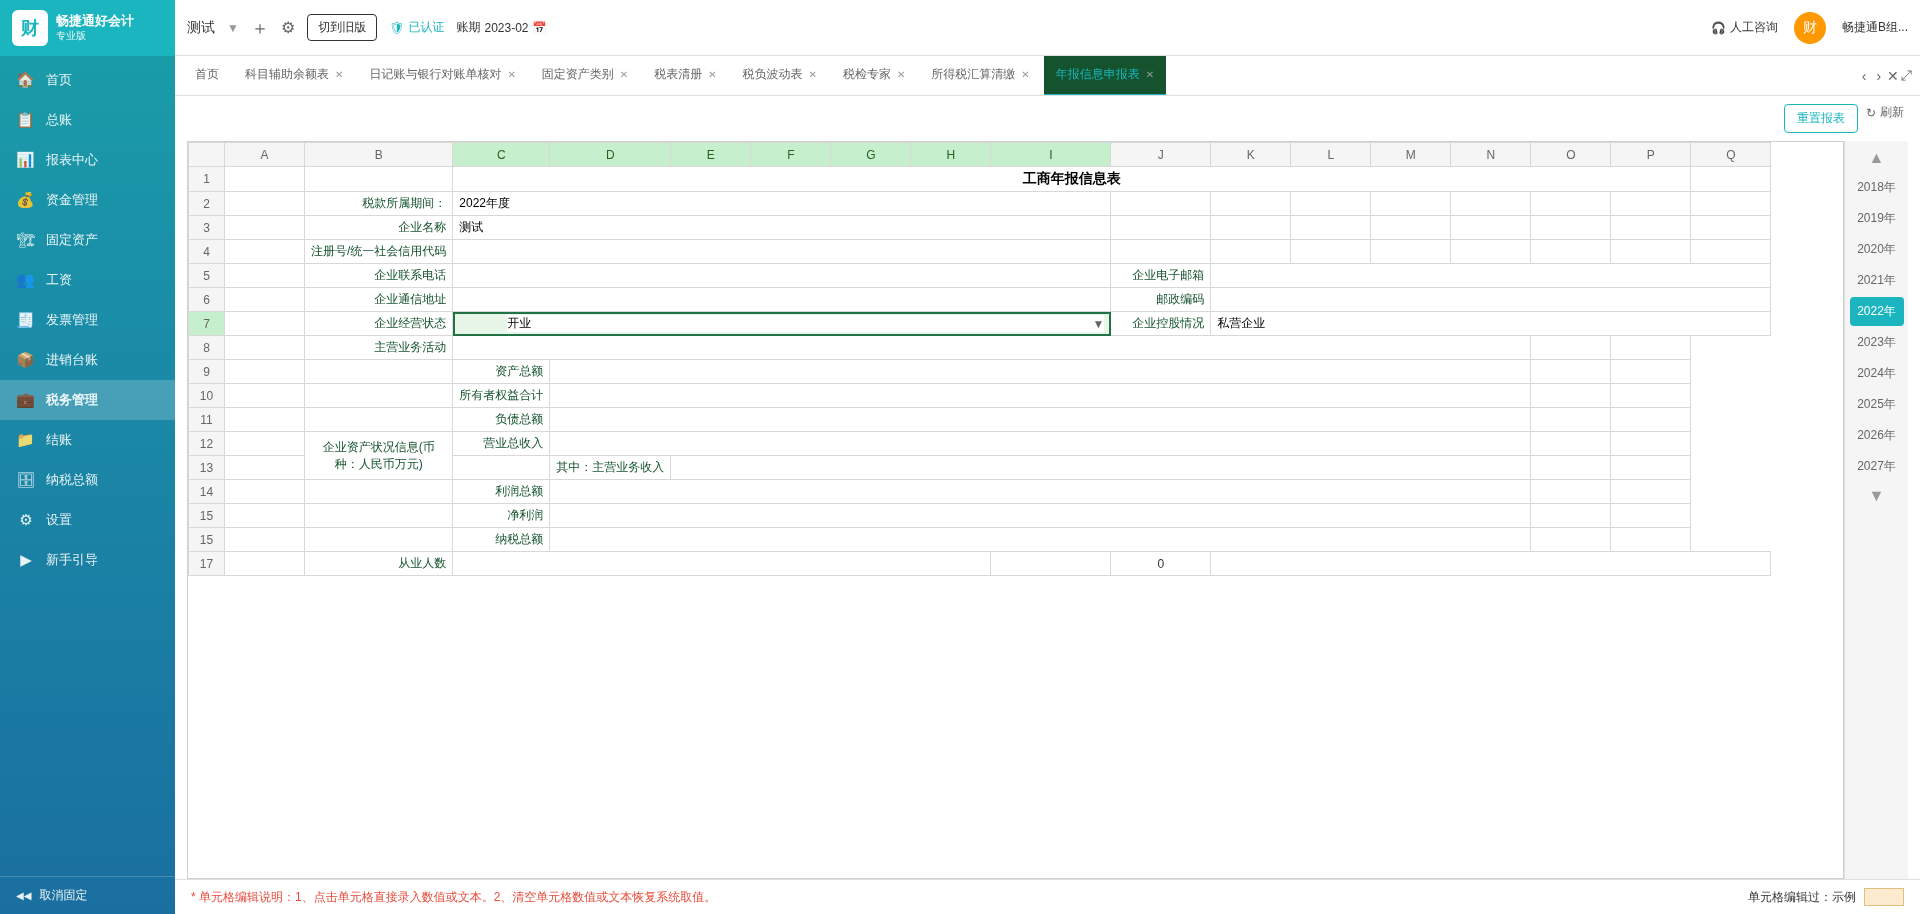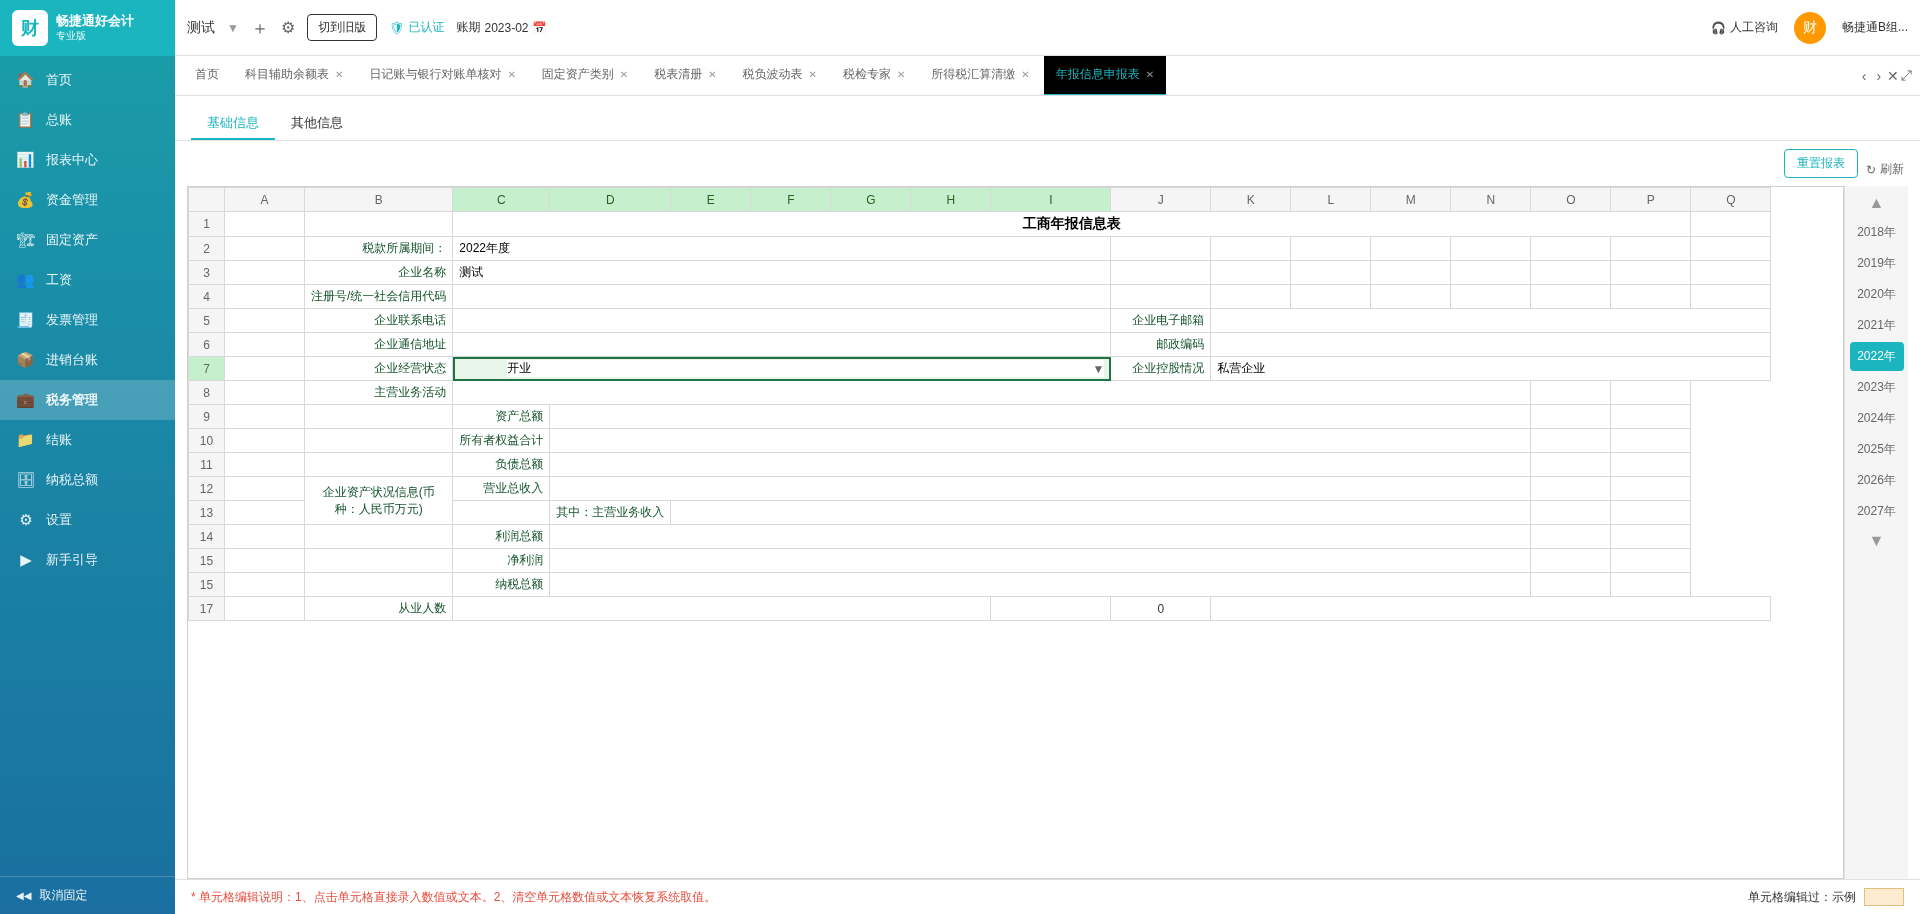--- a/index.html
+++ b/index.html
@@ -114,21 +114,21 @@
       height: 40px;
       cursor: pointer;
       font-size: 12px;
       color: #666;
       white-space: nowrap;
       border-bottom: 2px solid transparent;
     }
     .tab.active {
       color: #1ab5be;
       border-bottom: 2px solid #1ab5be;
-      background: #000000;
+      background: #14532d;
     }
     .tab-close { font-size: 10px; color: #999; cursor: pointer; }
     .tab-nav-btn { color: #666; cursor: pointer; font-size: 14px; padding: 4px; }
     .tab-spacer { flex: 1; }
     .tab-close-all { color: #666; cursor: pointer; font-size: 14px; }
     .tab-expand { color: #666; cursor: pointer; font-size: 14px; }
 
     
     .content-area { flex: 1; display: flex; overflow: hidden; background: white; }
     .content-main { flex: 1; display: flex; flex-direction: column; overflow: hidden; padding: 0; }
@@ -148,21 +148,21 @@
       border-bottom: 2px solid transparent;
     }
     .sub-tab.active {
       color: #1ab5be;
       border-bottom: 2px solid #1ab5be;
       font-weight: 500;
     }
 
     
     .spreadsheet-toolbar {
-      display: flex; align-items: flex-end; justify-content: flex-end;
+      display: flex; align-items: flex-start; justify-content: flex-end;
       padding: 8px 16px;
       gap: 8px;
       background: white;
     }
     .btn-reset {
       border: 1px solid #1ab5be;
       color: #1ab5be;
       border-radius: 4px;
       padding: 5px 12px;
       font-size: 12px;
@@ -420,28 +420,20 @@
     <div class="tab-spacer"></div>
     <span class="tab-nav-btn">‹</span>
     <span class="tab-nav-btn">›</span>
     <span class="tab-close-all">✕</span>
     <span class="tab-expand">⤢</span>
   </div>
 
   <div class="content-area">
     <div class="content-main">
 
-      <div class="sub-tab-bar">
-        <div class="sub-tab active">
-          <span>基础信息</span>
-        </div>
-        <div class="sub-tab">
-          <span>其他信息</span>
-        </div>
-      </div>
 
       <div class="spreadsheet-toolbar">
         <button class="btn-reset">重置报表</button>
         <div class="btn-refresh">
           <span>↻</span>
           <span>刷新</span>
         </div>
       </div>
 
       <div class="spreadsheet-wrapper">

